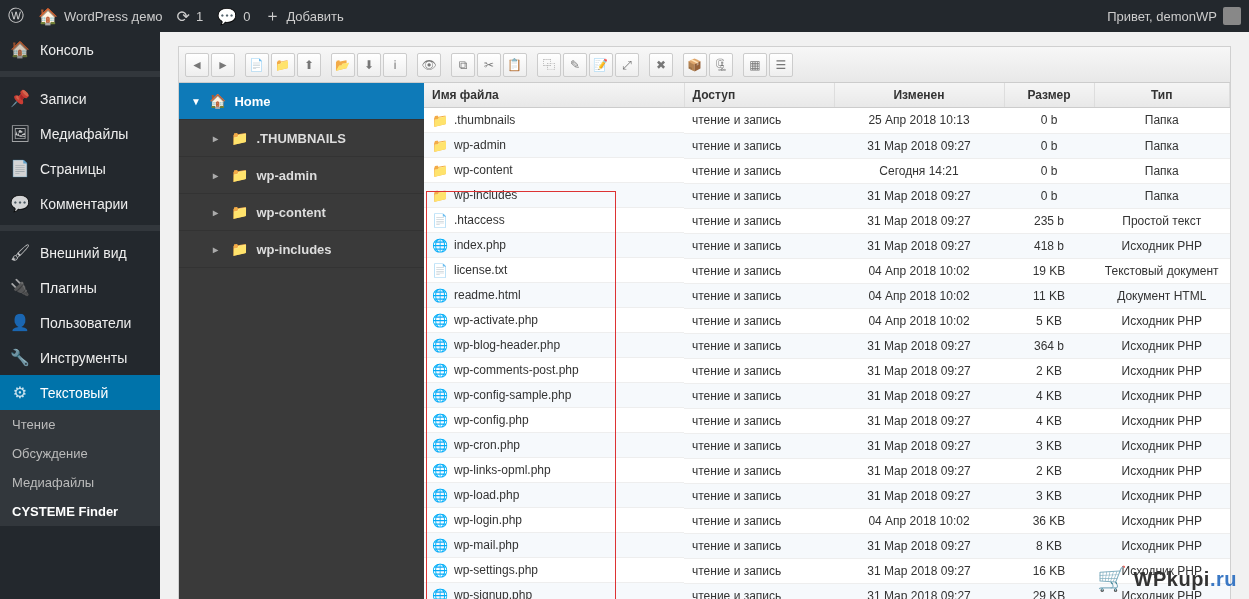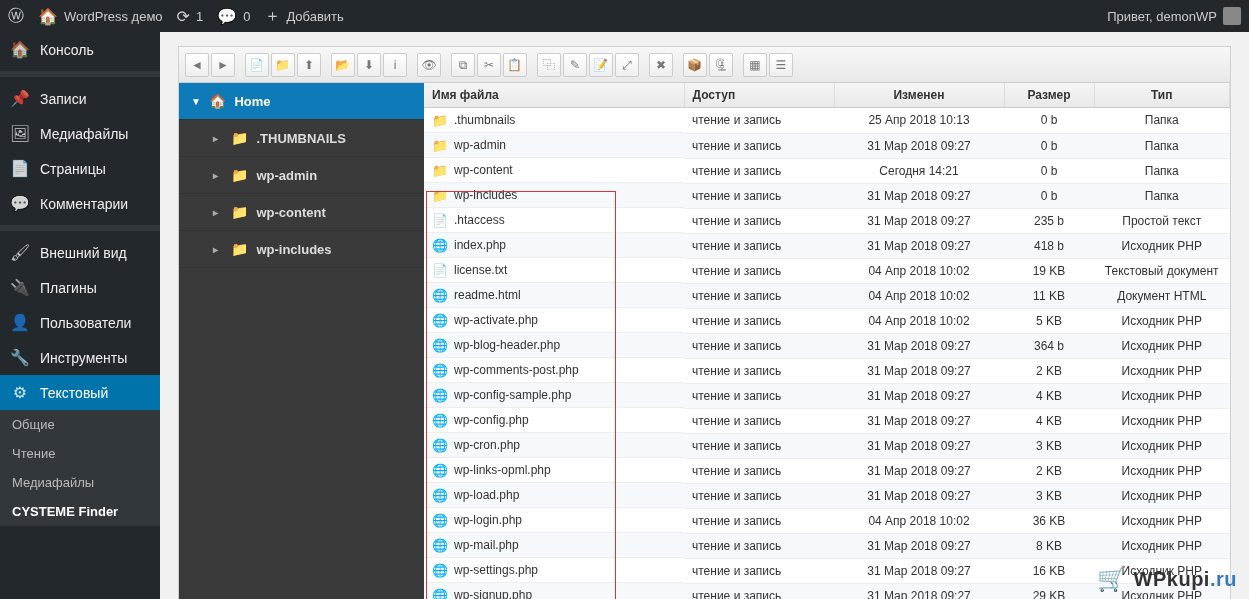--- a/index.html
+++ b/index.html
@@ -130,22 +130,22 @@
       <span>Пользователи</span>
     </div>
     <div class="wp-menu-item">
       <span class="menu-icon">🔧</span>
       <span>Инструменты</span>
     </div>
     <div class="wp-menu-item current">
       <span class="menu-icon">⚙</span>
       <span>Текстовый</span>
     </div>
-    <div class="wp-sub-item">Общие</div>
     <div class="wp-sub-item">Чтение</div>
+    <div class="wp-sub-item">Обсуждение</div>
     <div class="wp-sub-item">Медиафайлы</div>
     <div class="wp-sub-item bold">CYSTEME Finder</div>
   </div>
 
 <div class="main">
   <div class="fm-wrap">
     <div class="fm-toolbar">
       <span class="tb-btn">◄</span>
       <span class="tb-btn">►</span>
       <span class="tb-sep"></span>

